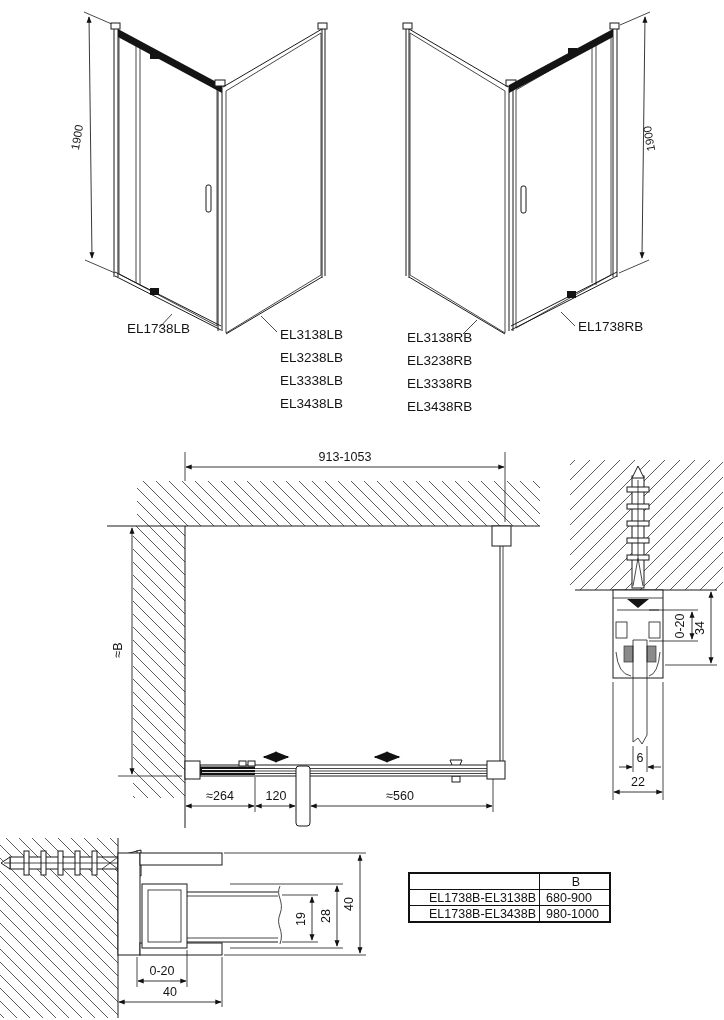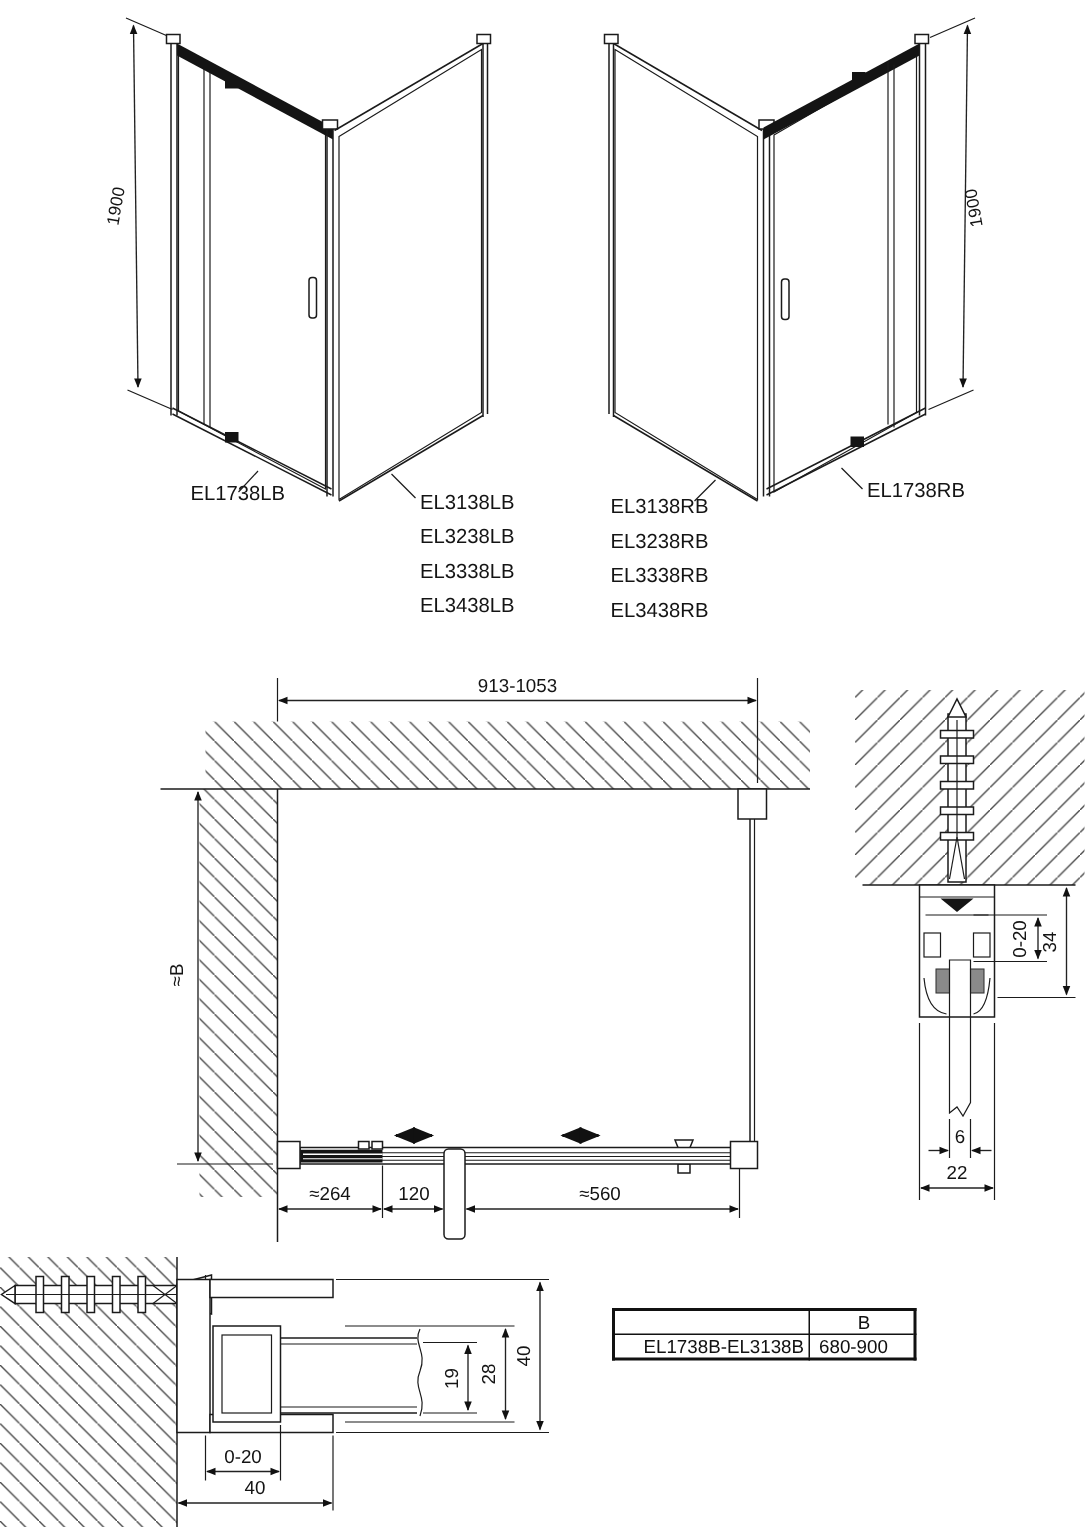--- a/index.html
+++ b/index.html
@@ -271,15 +271,19 @@
 <table class="spec">
   <tbody>
         <tr class="hdr">
     <td></td>
     <td>B</td>
   </tr>
   <tr>
     <td>EL1738B-EL3138B</td>
     <td>680-900</td>
   </tr>
+  <tr>
+    <td>EL1738B-EL3438B</td>
+    <td>980-1000</td>
+  </tr>
 </tbody>
     </table>
 </div>
 
 </body></html>

